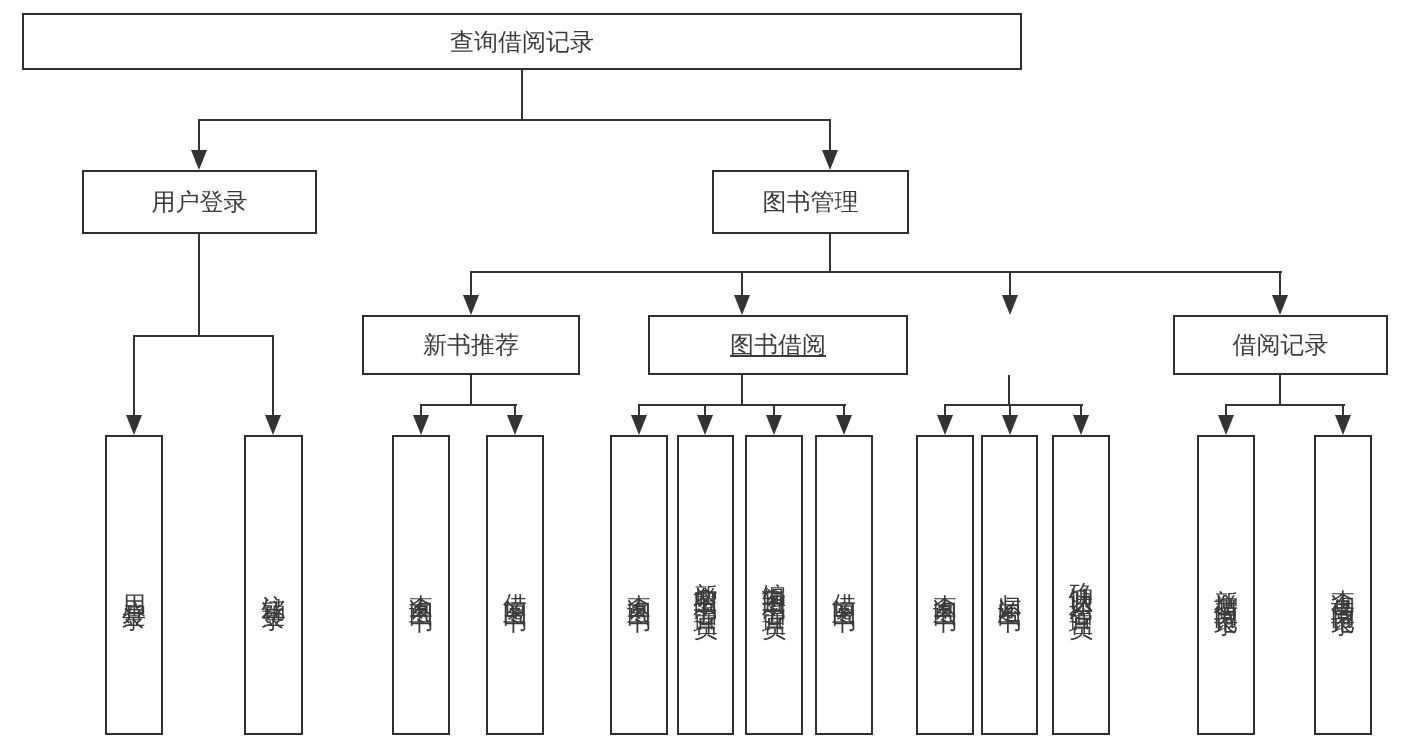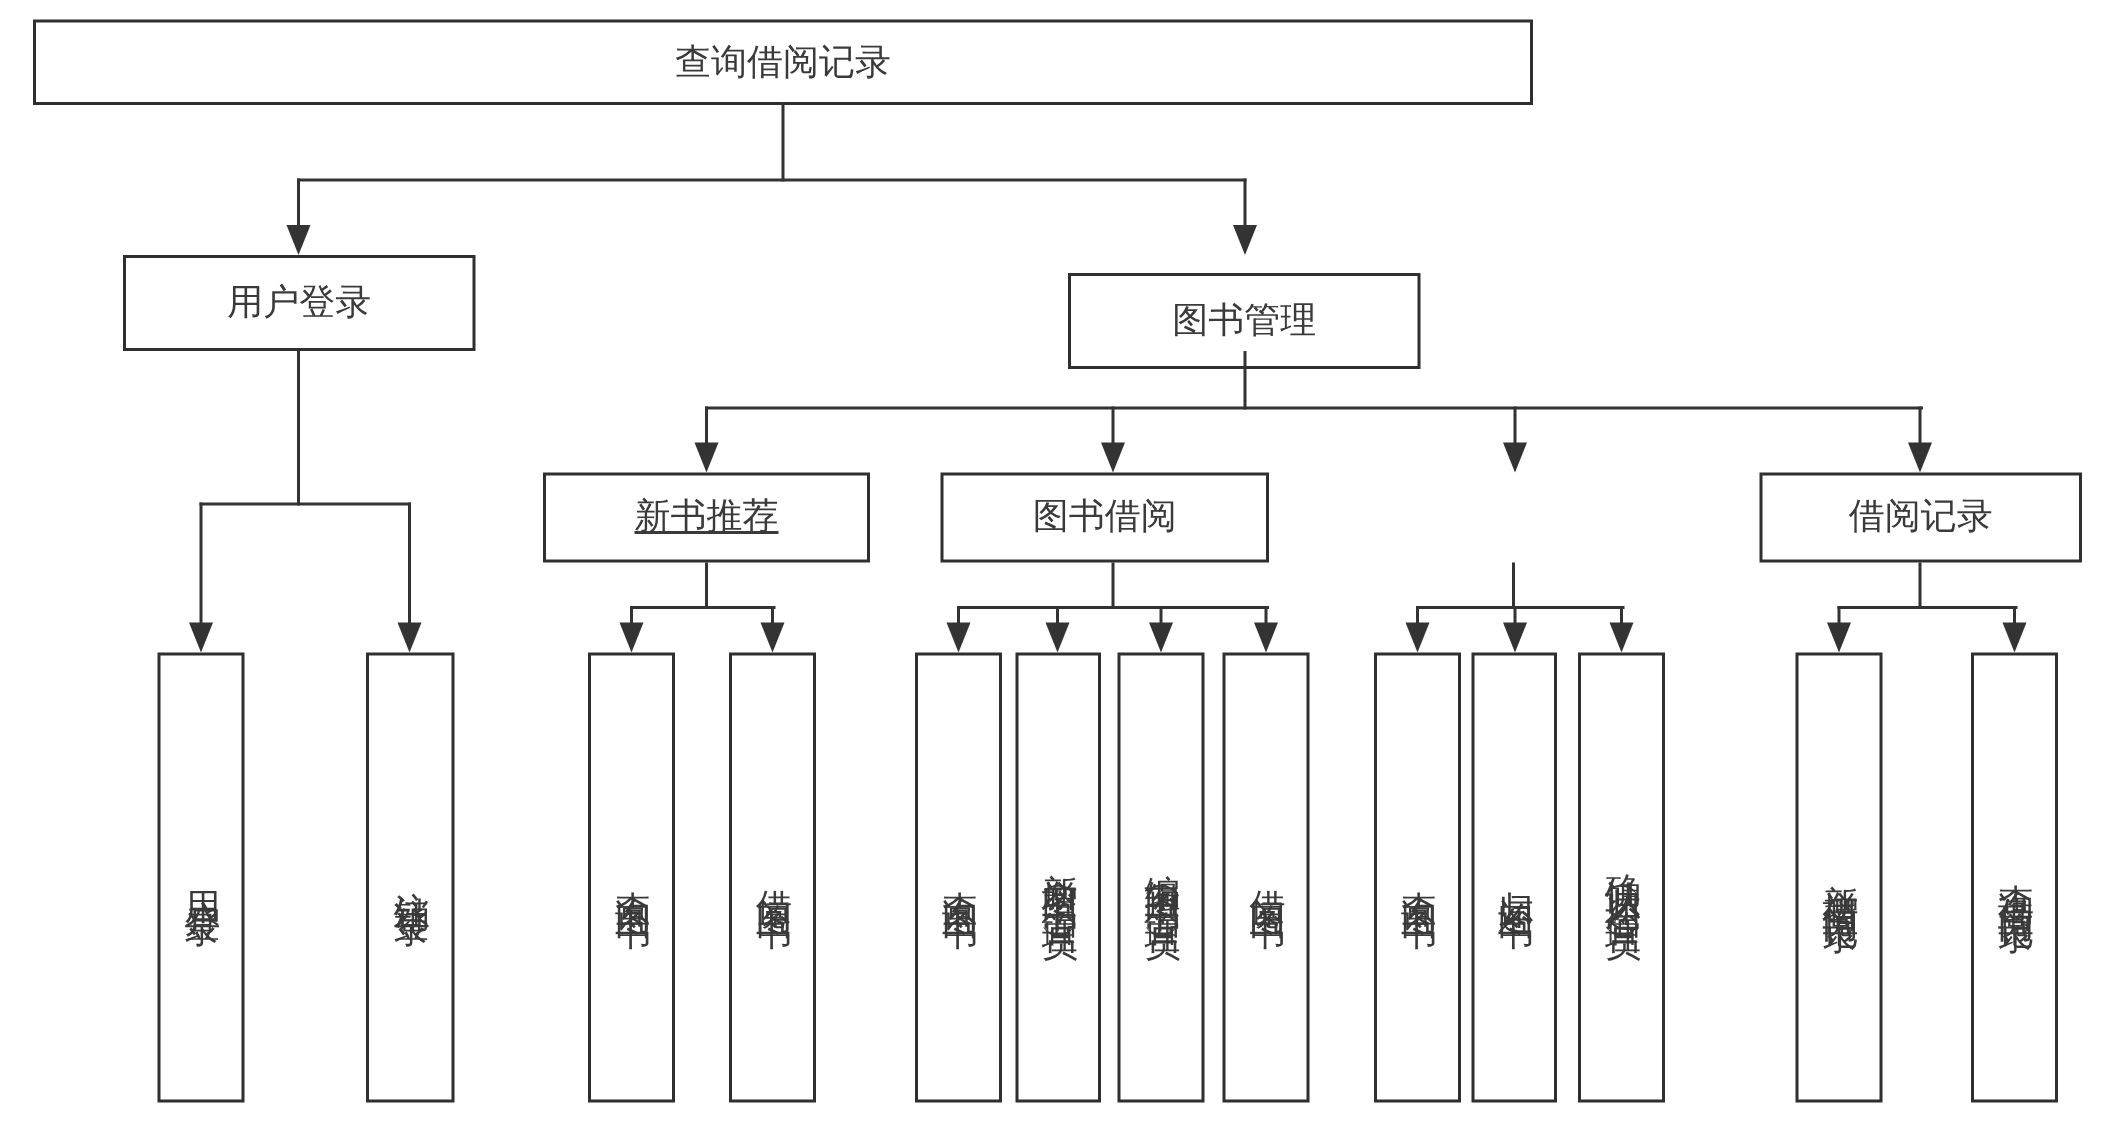--- a/index.html
+++ b/index.html
@@ -41,21 +41,21 @@
   <div class="vline" style="left:521px;top:68px;width:2px;height:53px;"></div>
   <div class="hline" style="left:198px;top:119px;width:633px;height:2px;"></div>
   <div class="vline" style="left:198px;top:119px;width:2px;height:33px;"></div>
   <div class="arrow" style="left:191px;top:150px;"></div>
   <div class="vline" style="left:829px;top:119px;width:2px;height:33px;"></div>
   <div class="arrow" style="left:822px;top:150px;"></div>
 
   <div class="box" style="left:82px;top:170px;width:235px;height:64px;">
     <span>用户登录</span>
   </div>
-  <div class="box" style="left:712px;top:182px;width:235px;height:64px;">
+  <div class="box" style="left:712px;top:170px;width:197px;height:64px;">
     <span>图书管理</span>
   </div>
 
   <div class="vline" style="left:198px;top:234px;width:2px;height:103px;"></div>
   <div class="hline" style="left:133px;top:335px;width:141px;height:2px;"></div>
   <div class="vline" style="left:133px;top:335px;width:2px;height:82px;"></div>
   <div class="arrow" style="left:126px;top:415px;"></div>
   <div class="vline" style="left:272px;top:335px;width:2px;height:82px;"></div>
   <div class="arrow" style="left:265px;top:415px;"></div>
 
@@ -63,24 +63,24 @@
   <div class="hline" style="left:470px;top:271px;width:812px;height:2px;"></div>
   <div class="vline" style="left:470px;top:271px;width:2px;height:26px;"></div>
   <div class="arrow" style="left:463px;top:295px;"></div>
   <div class="vline" style="left:741px;top:271px;width:2px;height:26px;"></div>
   <div class="arrow" style="left:734px;top:295px;"></div>
   <div class="vline" style="left:1009px;top:271px;width:2px;height:26px;"></div>
   <div class="arrow" style="left:1002px;top:295px;"></div>
   <div class="vline" style="left:1279px;top:271px;width:2px;height:26px;"></div>
   <div class="arrow" style="left:1272px;top:295px;"></div>
 
-  <div class="box" style="left:362px;top:315px;width:218px;height:60px;text-decoration:underline;">
+  <div class="box" style="left:362px;top:315px;width:218px;height:60px;">
     <span>新书推荐</span>
   </div>
-  <div class="box" style="left:627px;top:315px;width:219px;height:60px;">
+  <div class="box" style="left:648px;top:315px;width:260px;height:60px;text-decoration:underline;">
     <span>图书借阅</span>
   </div>
   <div class="box" style="left:1173px;top:315px;width:215px;height:60px;">
     <span>借阅记录</span>
   </div>
 
   <div class="vline" style="left:470px;top:375px;width:2px;height:31px;"></div>
   <div class="hline" style="left:420px;top:404px;width:97px;height:2px;"></div>
   <div class="vline" style="left:420px;top:404px;width:2px;height:13px;"></div>
   <div class="arrow" style="left:413px;top:415px;"></div>

